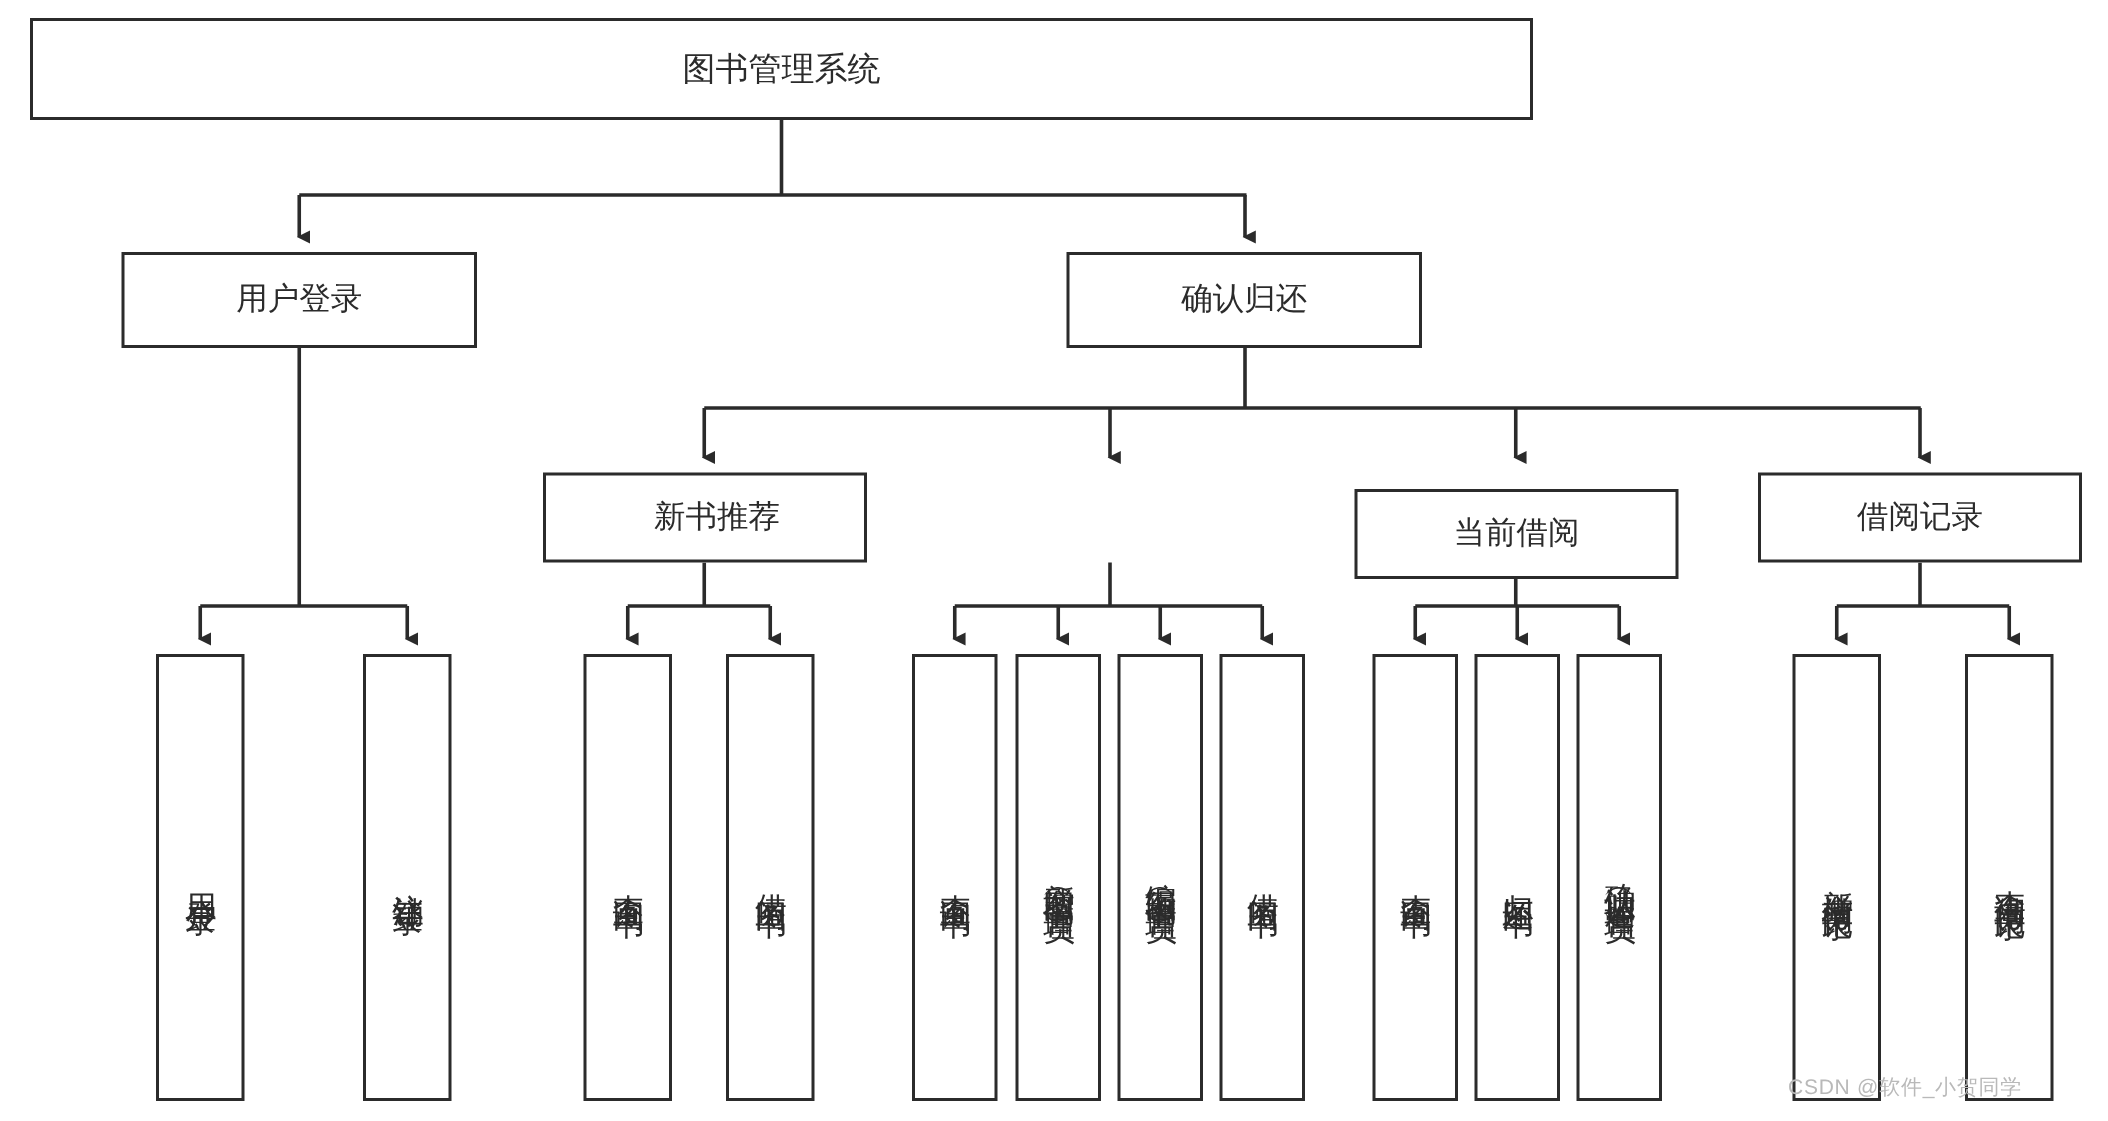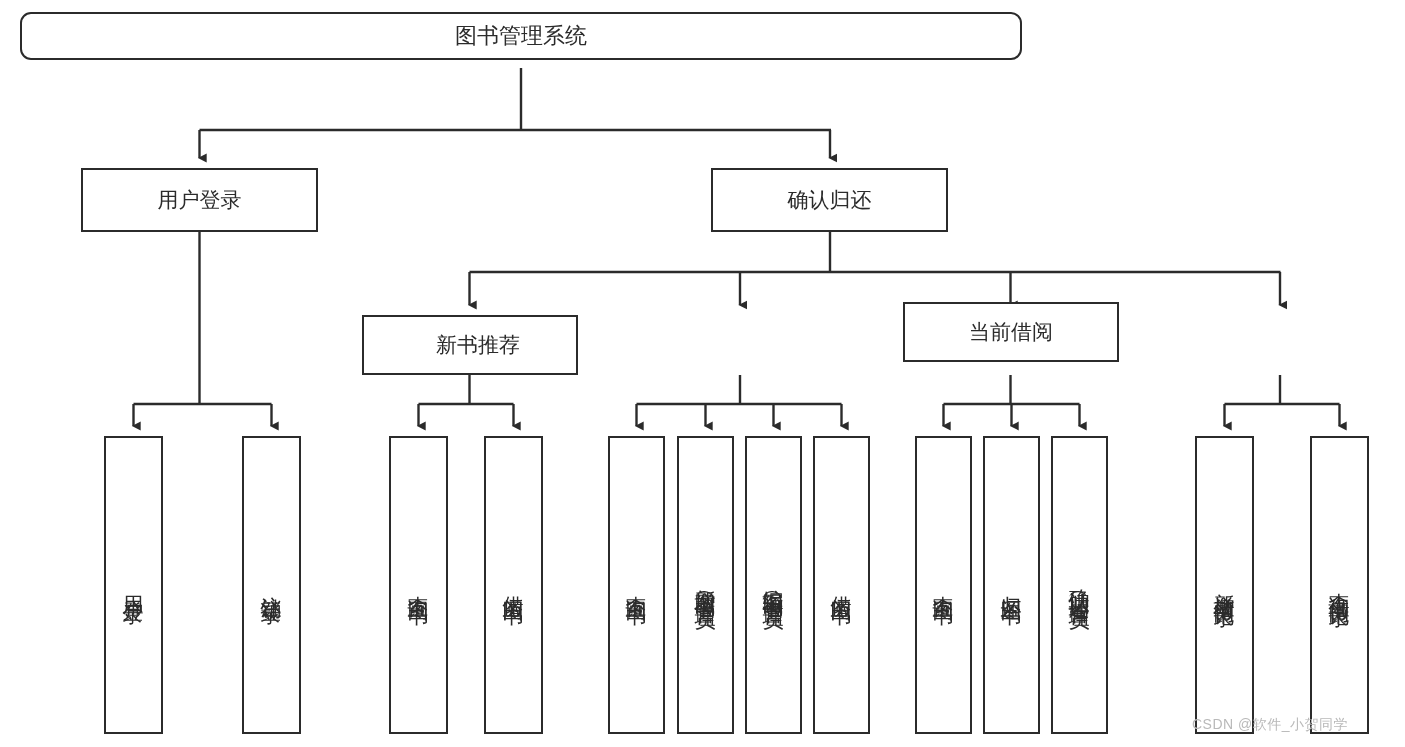--- a/index.html
+++ b/index.html
@@ -113,36 +113,39 @@
       <path d="M1011.5,404 L1011.5,426" marker-end="url(#arrow)"></path>
       <path d="M1079.5,404 L1079.5,426" marker-end="url(#arrow)"></path>
 
       <path d="M1280,375 L1280,404"></path>
       <path d="M1224.5,404 L1339.5,404"></path>
       <path d="M1224.5,404 L1224.5,426" marker-end="url(#arrow)"></path>
       <path d="M1339.5,404 L1339.5,426" marker-end="url(#arrow)"></path>
     </g>
   </svg>
 
-  <div class="node h root" style="left:20px;top:12px;width:1002px;height:48px;border-radius:11px;">
+  <div class="node h root" style="left:20px;top:12px;width:1002px;height:68px;">
     <span class="lbl">图书管理系统</span>
   </div>
 
   <div class="node h" style="left:81px;top:168px;width:237px;height:64px;">
     <span class="lbl">用户登录</span>
   </div>
   <div class="node h" style="left:711px;top:168px;width:237px;height:64px;">
     <span class="lbl">确认归还</span>
   </div>
 
   <div class="node h" style="left:362px;top:315px;width:216px;height:60px;padding-left:16px;">
     <span class="lbl">新书推荐</span>
   </div>
-  <div class="node h" style="left:903px;top:302px;width:216px;height:60px;">
+  <div class="node h" style="left:903px;top:326px;width:216px;height:60px;">
     <span class="lbl">当前借阅</span>
+  </div>
+  <div class="node h" style="left:1172px;top:315px;width:216px;height:60px;">
+    <span class="lbl">借阅记录</span>
   </div>
 
   <div class="node v" style="left:104px;top:436px;width:59px;height:298px;">
     <span class="lbl">用户登录</span>
   </div>
   <div class="node v" style="left:242px;top:436px;width:59px;height:298px;">
     <span class="lbl">注销登录</span>
   </div>
 
   <div class="node v" style="left:389px;top:436px;width:59px;height:298px;">

